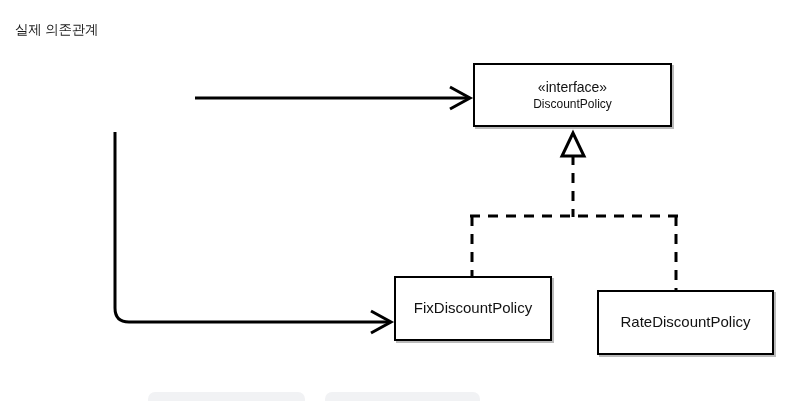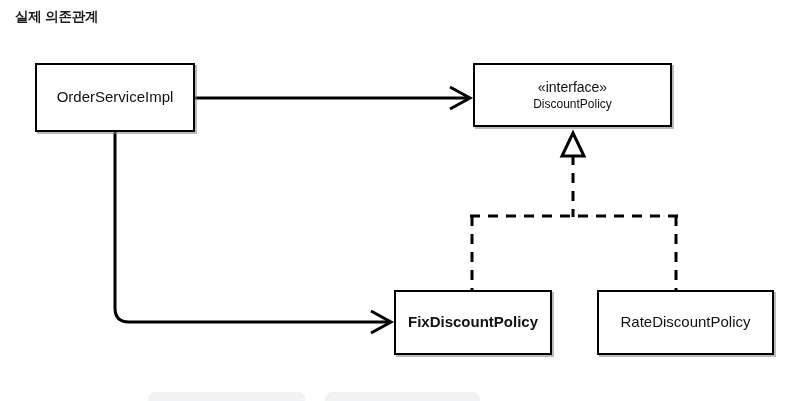--- a/index.html
+++ b/index.html
@@ -13,23 +13,23 @@
   #canvas {
     position: relative;
     width: 800px;
     height: 401px;
     background: #ffffff;
     overflow: hidden;
   }
   .title {
     position: absolute;
     left: 15px;
-    top: 8px;
+    top: 21px;
     font-size: 13.5px;
-    font-weight: bold;
+    font-weight: normal;
     color: #1a1a1a;
     letter-spacing: -0.2px;
     white-space: nowrap;
   }
   .uml-box {
     position: absolute;
     background: #ffffff;
     border: 2px solid #000000;
     box-sizing: border-box;
     box-shadow: 2px 2px 0 0 rgba(130,130,130,0.55);
@@ -95,30 +95,27 @@
       <line x1="470" y1="216" x2="678" y2="216" stroke="#000000" stroke-width="3" stroke-dasharray="10,8"></line>
 
       <line x1="472" y1="216" x2="472" y2="291" stroke="#000000" stroke-width="3" stroke-dasharray="10,8"></line>
 
       <line x1="676" y1="216" x2="676" y2="291" stroke="#000000" stroke-width="3" stroke-dasharray="10,8"></line>
 
       <polygon points="573,133 562,156 584,156" fill="#ffffff" stroke="#000000" stroke-width="3" stroke-linejoin="miter"></polygon>
     </g>
   </svg>
 
-  <div class="uml-box" style="left:35px; top:63px; width:160px; height:69px;">
-    <div class="box-name">OrderServiceImpl</div>
-  </div>
 
   <div class="uml-box" style="left:473px; top:63px; width:199px; height:64px;">
     <div class="box-stereotype">«interface»</div>
     <div class="box-name bold">DiscountPolicy</div>
   </div>
 
-  <div class="uml-box" style="left:394px; top:290px; width:158px; height:65px;font-weight:bold;">
+  <div class="uml-box" style="left:394px; top:276px; width:158px; height:65px;">
     <div class="box-name">FixDiscountPolicy</div>
   </div>
 
   <div class="uml-box" style="left:597px; top:290px; width:177px; height:65px;">
     <div class="box-name">RateDiscountPolicy</div>
   </div>
 
   <div class="ghost" style="left:148px; top:392px; width:157px; height:16px;"></div>
   <div class="ghost" style="left:325px; top:392px; width:155px; height:16px;"></div>
 

